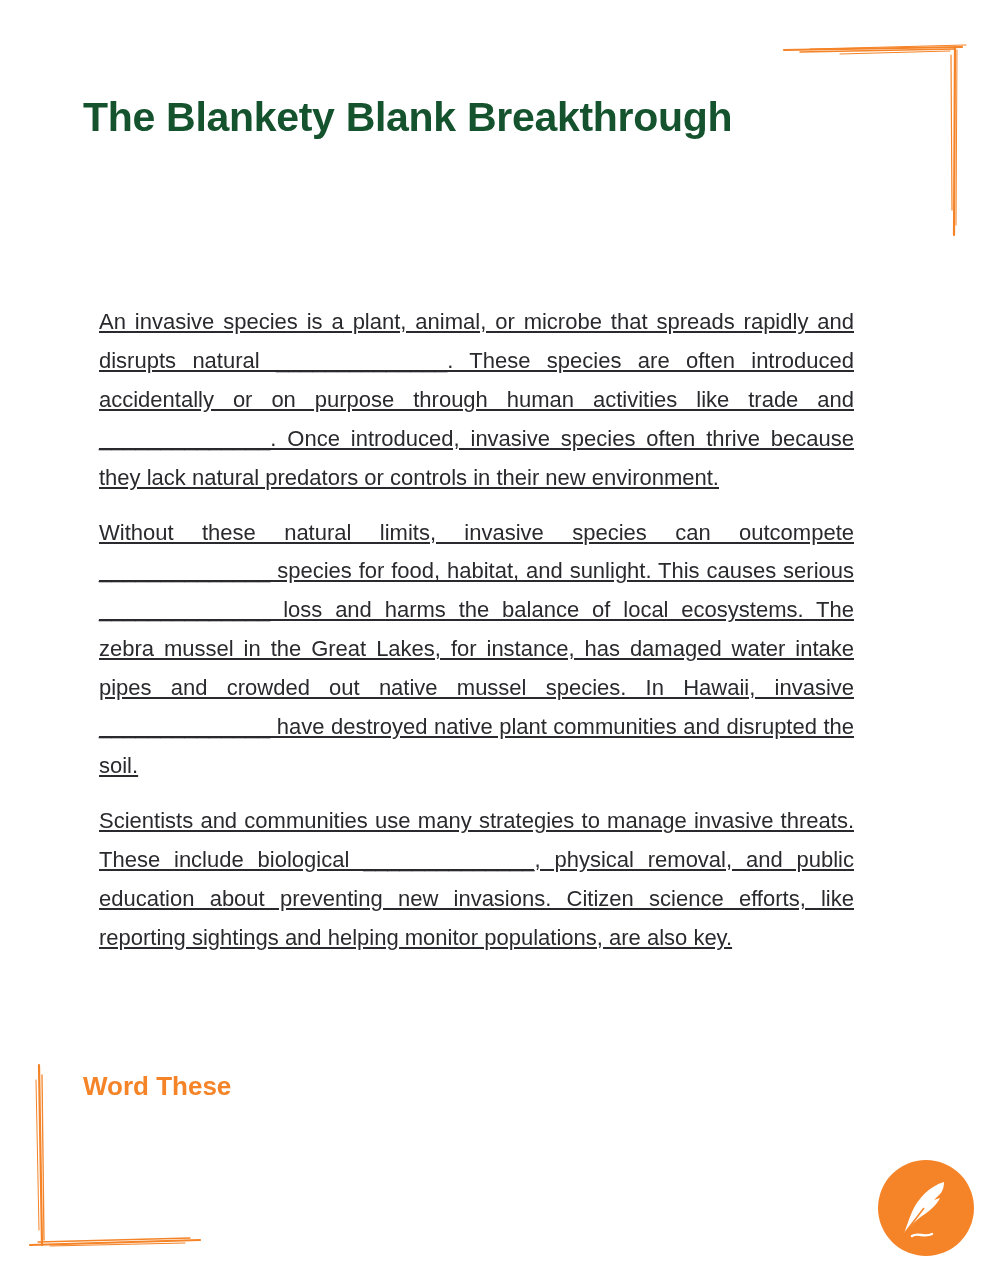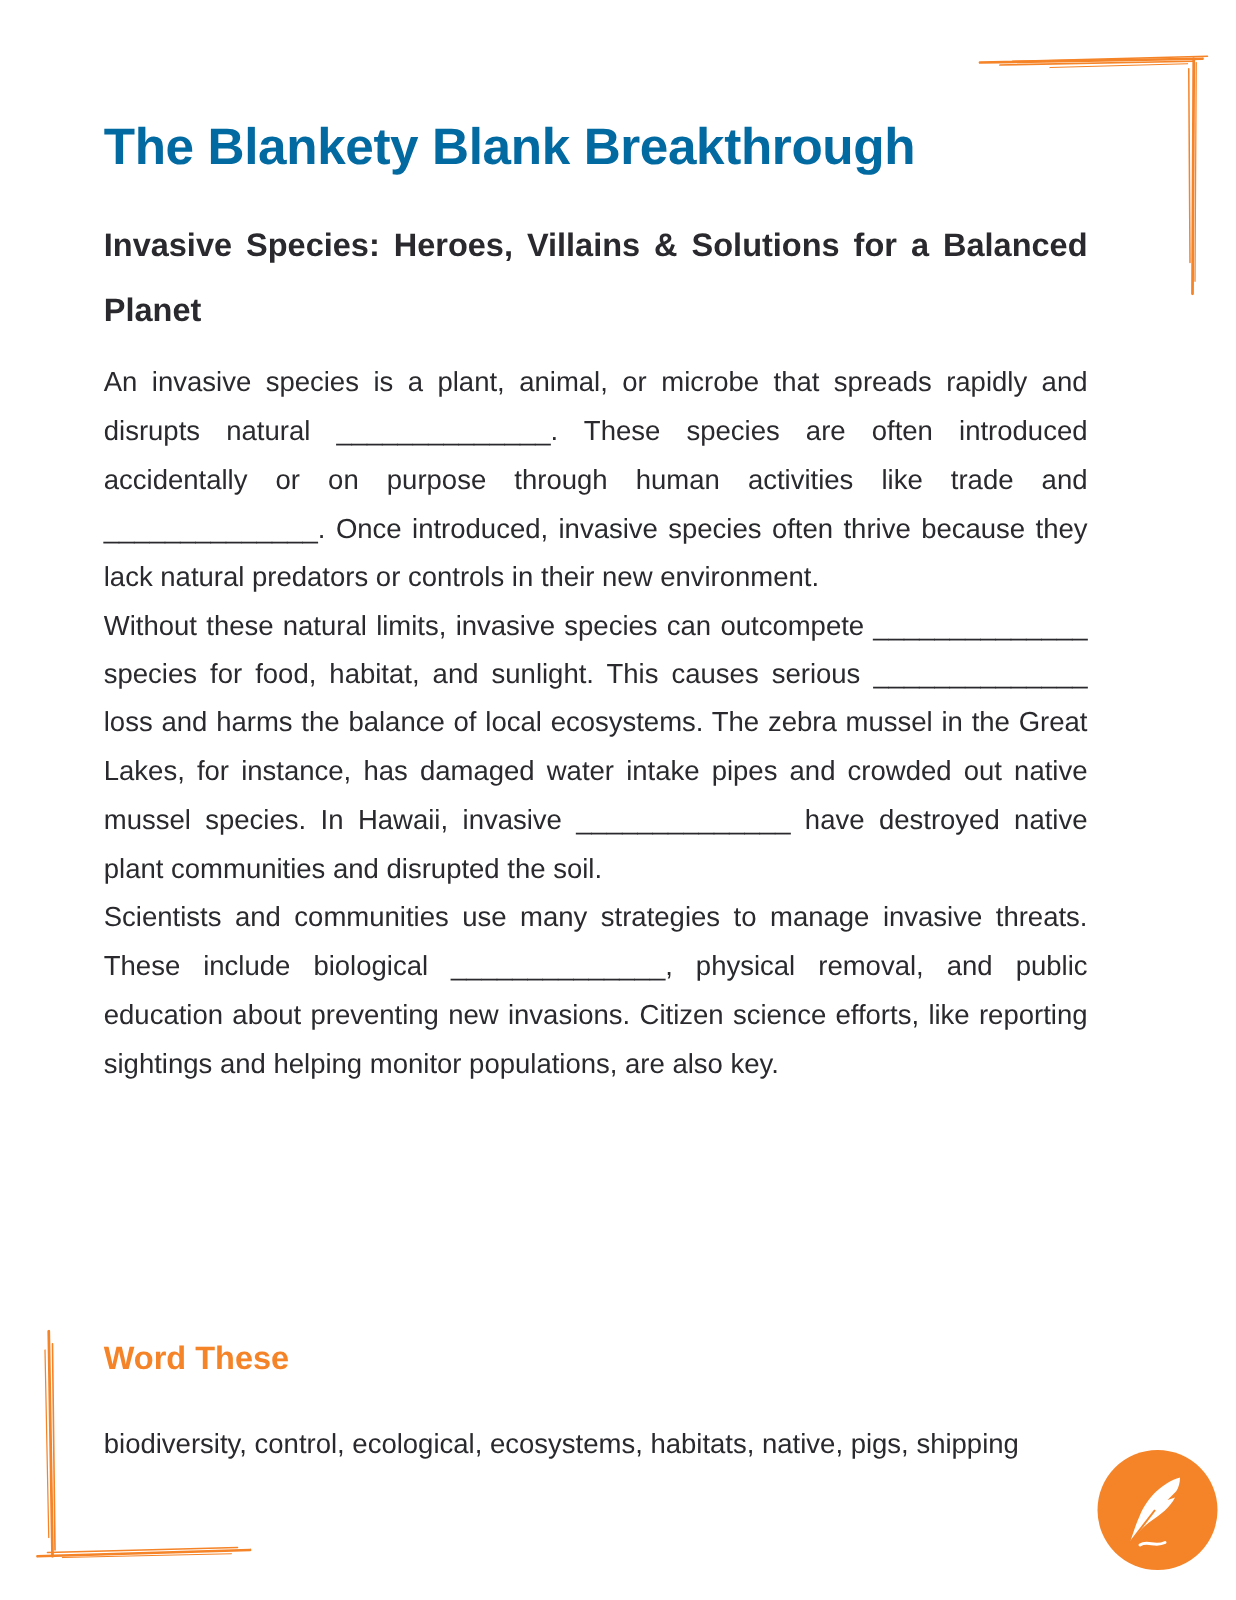--- a/index.html
+++ b/index.html
@@ -1,34 +1,34 @@
 <!DOCTYPE html>
 <html><head>
   <meta charset="utf-8">
   <style>
     html, body { margin: 0; padding: 0; background: #ffffff; }
     body { width: 989px; height: 1280px; position: relative; overflow: hidden; }
     .page { position: absolute; left: 0; top: 0; width: 989px; height: 1280px; }
     .title {
       position: absolute; left: 83px; top: 92px; margin: 0;
       font-family: "Liberation Sans", sans-serif; font-weight: 700;
-      font-size: 41px; line-height: 50px; color: #0369a1; letter-spacing: -0.3px;
+      font-size: 41px; line-height: 50px; color: #14532d; letter-spacing: -0.3px;
     }
     .subtitle {
       position: absolute; left: 83px; top: 170px; width: 787px; margin: 0;
       font-family: "Liberation Sans", sans-serif; font-weight: 700;
       font-size: 26px; line-height: 52px; color: #2a2a2e; text-align: justify;
       text-align-last: left;
     }
     .body-text {
       position: absolute; left: 83px; top: 287px; width: 787px;
       font-family: "Liberation Sans", sans-serif; font-size: 22px;
       line-height: 38.9px; color: #2a2a2e;
     }
-    .body-text p { margin: 0; text-align: justify; text-align-last: left; }
+    .body-text p { margin: 16px; text-align: justify; text-align-last: left; text-decoration: underline; }
     .wb-heading {
       position: absolute; left: 83px; top: 1068px; margin: 0;
       font-family: "Liberation Sans", sans-serif; font-weight: 700;
       font-size: 26px; line-height: 36px; color: #F58327;
     }
     .wb-words {
       position: absolute; left: 83px; top: 1136px; width: 787px; margin: 0;
       font-family: "Liberation Sans", sans-serif; font-size: 22px;
       line-height: 37px; color: #2a2a2e; text-align: justify; text-align-last: left;
     }
@@ -64,31 +64,29 @@
       <path d="M22 15 L24 180" stroke-width="1.3"></path>
       <path d="M16 20 L19 170" stroke-width="1"></path>
       <path d="M10 185 L180 180" stroke-width="2.2"></path>
       <path d="M18 182 L170 178" stroke-width="1.3"></path>
       <path d="M30 186 L165 183" stroke-width="1"></path>
     </g>
   </svg>
 
   <h1 class="title">The Blankety Blank Breakthrough</h1>
 
-  <h2 class="subtitle">Invasive Species: Heroes, Villains &amp; Solutions for a Balanced Planet</h2>
 
   <div class="body-text">
     <p>An invasive species is a plant, animal, or microbe that spreads rapidly and disrupts natural ______________. These species are often introduced accidentally or on purpose through human activities like trade and ______________. Once introduced, invasive species often thrive because they lack natural predators or controls in their new environment.</p>
     <p>Without these natural limits, invasive species can outcompete ______________ species for food, habitat, and sunlight. This causes serious ______________ loss and harms the balance of local ecosystems. The zebra mussel in the Great Lakes, for instance, has damaged water intake pipes and crowded out native mussel species. In Hawaii, invasive ______________ have destroyed native plant communities and disrupted the soil.</p>
     <p>Scientists and communities use many strategies to manage invasive threats. These include biological ______________, physical removal, and public education about preventing new invasions. Citizen science efforts, like reporting sightings and helping monitor populations, are also key.</p>
   </div>
 
   <h3 class="wb-heading">Word These</h3>
 
-  <p class="wb-words">biodiversity, control, ecological, ecosystems, habitats, native, pigs, shipping</p>
 
   <div class="logo">
     <svg width="96" height="96" viewBox="0 0 96 96">
       <path d="M66 22 C52 26 40 38 34 52 C30 61 28 68 26 74 C32 66 38 60 44 56 C50 52 58 46 62 38 L56 40 L63 33 C65 30 66 26 66 22 Z" fill="#ffffff"></path>
       <path d="M26 74 L46 48" stroke="#F58327" stroke-width="1.6" fill="none"></path>
       <path d="M34 76 C40 72 46 78 54 74" stroke="#ffffff" stroke-width="2.4" fill="none" stroke-linecap="round"></path>
     </svg>
   </div>
 
 </div>

